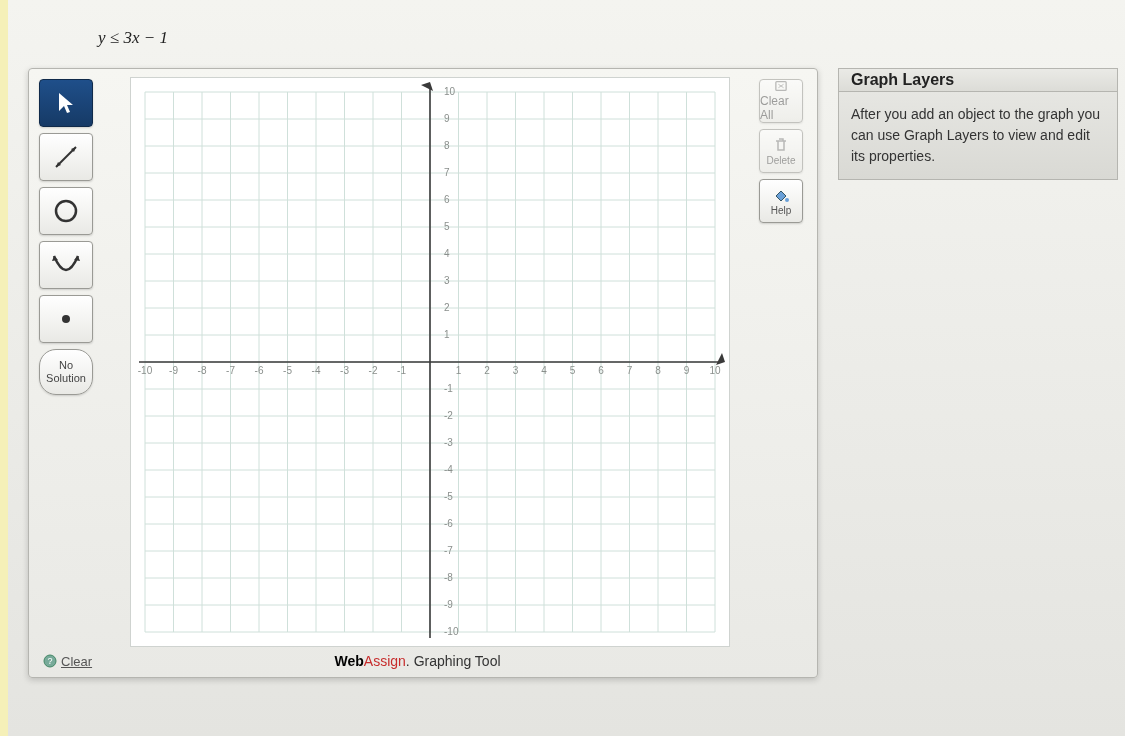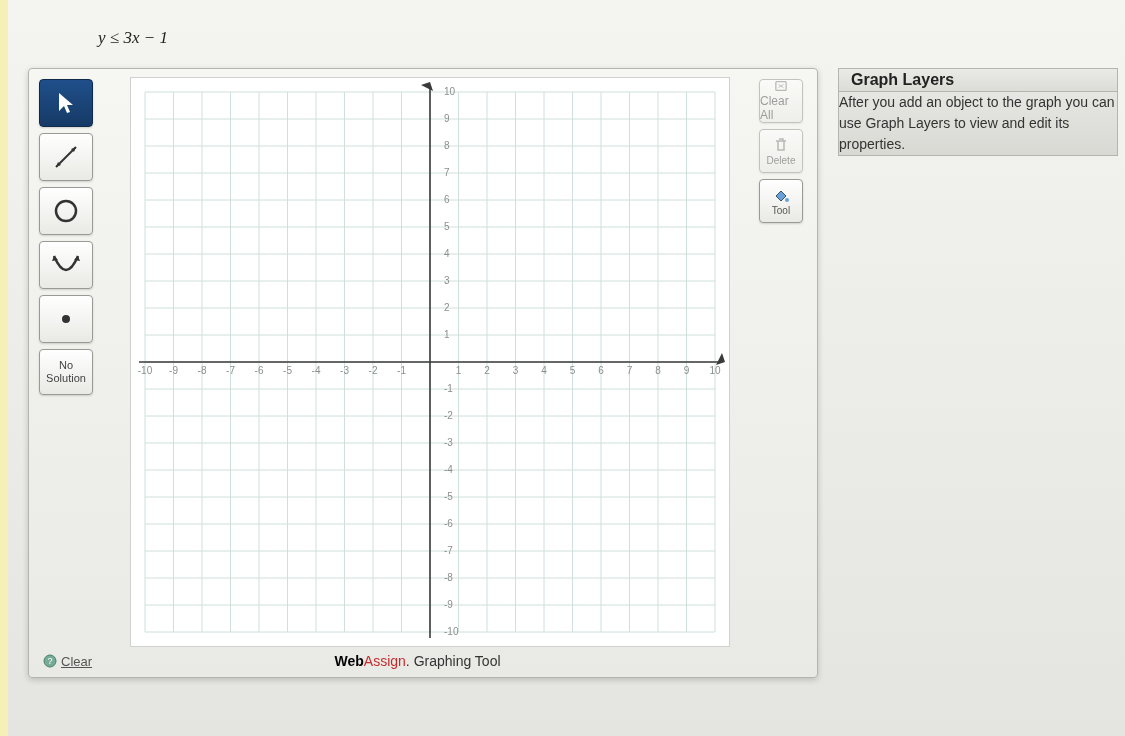--- a/index.html
+++ b/index.html
@@ -61,21 +61,21 @@
     display:flex; align-items:center; justify-content:center;
     cursor: pointer;
     box-shadow: 0 1px 2px rgba(0,0,0,.15);
     font-size: 12px; color:#444; text-align:center;
   }
   .tool-btn.active {
     background: linear-gradient(#1f4f8a,#163a66);
     border-color:#102a4a;
   }
   .tool-btn svg { display:block; }
-  .tool-btn.nosol { height:46px; font-size:11px; line-height:13px; }
+  .tool-btn.nosol { height:46px; font-size:11px; line-height:13px;border-radius:17px; }
   .grid-area {
     flex: 1;
     margin: 0 4px;
     position: relative;
   }
   svg.grid {
     width: 600px; height: 570px;
     background: #fff;
     box-shadow: inset 0 0 0 1px #cfd3d0;
     display:block; margin: 0 auto;
@@ -119,20 +119,21 @@
     border:1px solid #b5b5b0;
     border-bottom: none;
     padding: 2px 12px;
     font-weight: bold;
     font-size: 16px;
     color:#222;
   }
   .layers-body {
     background: linear-gradient(#e6e6e2,#d9d9d4);
     border:1px solid #b5b5b0;
+    padding: 12px;
     font-size: 14px;
     color:#333;
     line-height: 1.5;
   }
   .axis-label { font-size:10px; fill:#8a8f8c; font-family:Arial; }
 </style>
 </head>
 <body>
 
 <div class="page">
@@ -281,21 +282,21 @@
             <svg width="14" height="16" viewBox="0 0 14 16">
                 <path d="M2 4 h10 M4 4 v9 h6 v-9 M5 2 h4 v2" fill="none" stroke="#888" stroke-width="1.5"></path>
               </svg>
             <span style="font-size:10px">Delete</span>
           </div>
           <div class="rt-btn">
             <svg width="18" height="16" viewBox="0 0 18 16">
                 <path d="M4 9 L9 4 L14 9 L9 14 Z" fill="#6aa0d8" stroke="#356"></path>
                 <circle cx="15" cy="13" r="2" fill="#6aa0d8"></circle>
               </svg>
-            <span>Tool</span>
+            <span>Help</span>
           </div>
         </div>
 
       </div>
       <div class="footer">
         <div class="help-link">
           <svg width="14" height="14" viewBox="0 0 14 14">
               <circle cx="7" cy="7" r="6" fill="#7a9" stroke="#486"></circle>
               <text x="7" y="10" text-anchor="middle" font-size="9" fill="#fff">?</text>
             </svg>

